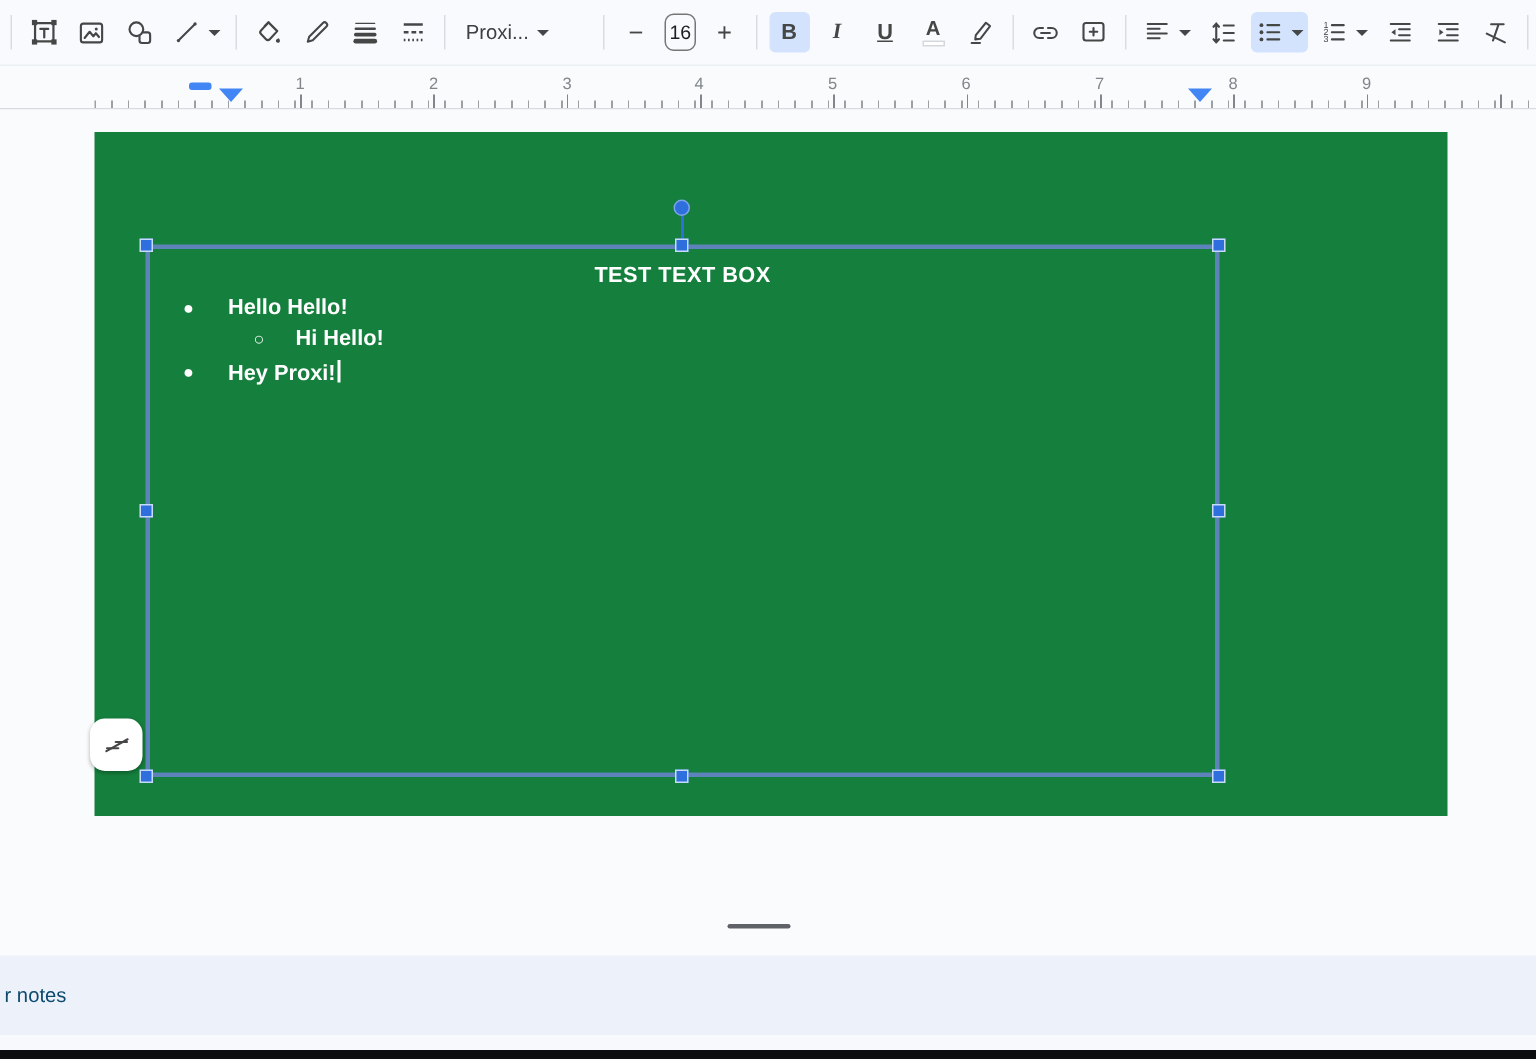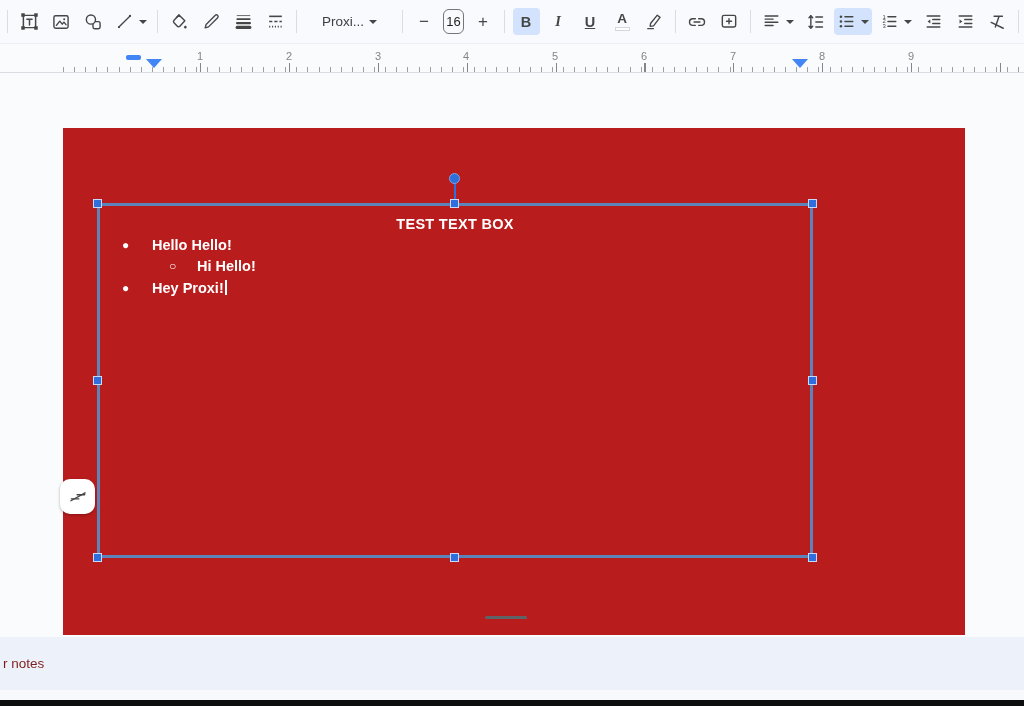--- a/index.html
+++ b/index.html
@@ -16,21 +16,21 @@
   .tb-btn.active { background:#d3e3fd; }
   .tb-btn svg { display:block; }
   .tb-sep { width:1px; height:23px; background:#d9dce2; margin:0 5px; flex:0 0 auto; }
   .caret { width:0; height:0; border-left:4px solid transparent; border-right:4px solid transparent;
            border-top:4.5px solid #444746; margin-left:5px; }
   .tb-letter { font-size:14.5px; font-weight:bold; color:#444746; }
   .tb-letter.it { font-style:italic; font-family:"Liberation Serif", serif; font-weight:600; }
   .tb-letter.un { text-decoration:underline; font-weight:600; }
   .color-a { display:flex; flex-direction:column; align-items:center; line-height:1; }
   .color-a .bar { width:15px; height:3.5px; background:#ffffff; border:1px solid #d4d7dc; margin-top:1.5px; }
-  .font-select { display:flex; align-items:center; padding:0 6px; width:90px; justify-content:center; }
+  .font-select { display:flex; align-items:center; padding:0 6px; width:90px; justify-content:flex-start; }
   .font-name { font-size:13.5px; color:#3c4043; }
   .size-box { width:30px; height:25px; border:1px solid #747775; border-radius:6px;
               display:flex; align-items:center; justify-content:center;
               font-size:13px; color:#1f1f1f; margin:0 3px; }
   .pm { font-size:17px; color:#444746; font-weight:400; }
 
   
   .ruler { position:absolute; left:0; top:44px; width:1024px; height:29px;
            background:#fafbfd; border-bottom:1px solid #d8dbdf; }
   .ruler-ticks { position:absolute; left:63px; right:0; bottom:0; height:9px;
@@ -45,21 +45,21 @@
   .indent-rect { position:absolute; left:126px; top:11px; width:15px; height:5px;
                  background:#4285f4; border-radius:2px; }
   .indent-tri { position:absolute; top:15px; width:0; height:0;
                 border-left:8px solid transparent; border-right:8px solid transparent;
                 border-top:9px solid #4285f4; }
   .tri-left  { left:146px; }
   .tri-right { left:792px; }
 
   
   .canvas { position:absolute; left:0; top:73px; width:1024px; height:564px; background:#fafbfd; }
-  .slide { position:absolute; left:63px; top:15px; width:902px; height:507px; background:#b91c1c;margin-top:40px; }
+  .slide { position:absolute; left:63px; top:15px; width:902px; height:456px; background:#15803d; }
 
   
   .textbox { position:absolute; left:34px; top:75px; width:716px; height:355px;
              border:3px solid #5d83ba; }
   .handle { position:absolute; width:9px; height:9px; background:#2e6fdd;
             border:1.5px solid #c7dbf8; }
   .h-nw { left:-7px;  top:-7px; }  .h-n { left:calc(50% - 5px); top:-7px; }
   .h-ne { right:-7px; top:-7px; }  .h-w { left:-7px;  top:calc(50% - 5px); }
   .h-e  { right:-7px; top:calc(50% - 5px); }
   .h-sw { left:-7px;  bottom:-7px; } .h-s { left:calc(50% - 5px); bottom:-7px; }
@@ -83,21 +83,21 @@
   .autofit-btn { position:absolute; left:60px; top:479px; width:35px; height:35px;
                  background:#ffffff; border-radius:10px;
                  box-shadow:0 1px 3px rgba(0,0,0,.3); display:flex;
                  align-items:center; justify-content:center; }
 
   
   .divider-handle { position:absolute; left:485px; top:616px; width:42px; height:3px;
                     background:#5f6368; border-radius:2px; }
   .notes-bar { position:absolute; left:0; top:637px; width:1024px; height:53px;
                background:#edf2fa; display:flex; align-items:center; }
-  .notes-text { font-size:13.5px; color:#7f1d1d; margin-left:3px; }
+  .notes-text { font-size:13.5px; color:#0c4a6e; margin-left:3px; }
   .bottom-strip { position:absolute; left:0; top:690px; width:1024px; height:10px; background:#f7f9fc; }
   .bottom-bar { position:absolute; left:0; top:700px; width:1024px; height:6px; background:#0b0d0f; }
 
   svg.ic { stroke:#444746; fill:none; stroke-width:1.7; stroke-linecap:round; stroke-linejoin:round; }
 </style>
 </head>
 <body>
 
 <div class="stage">
 

